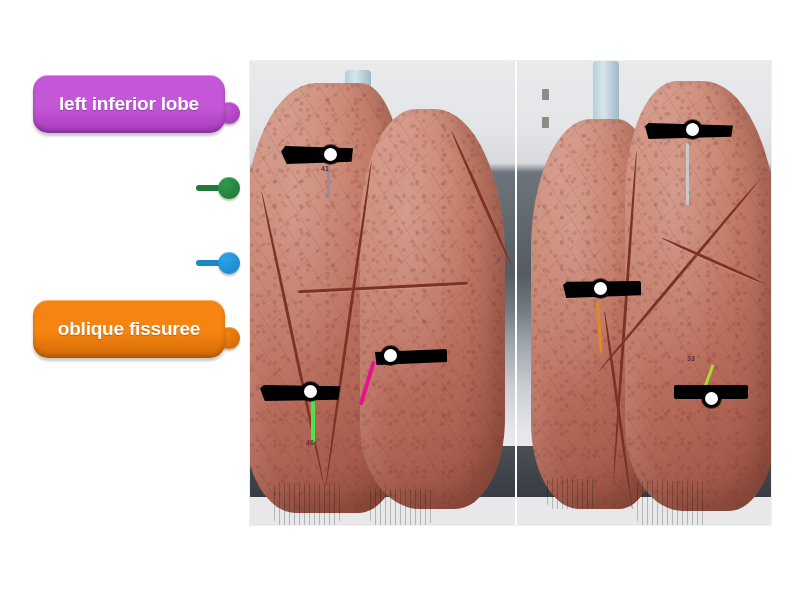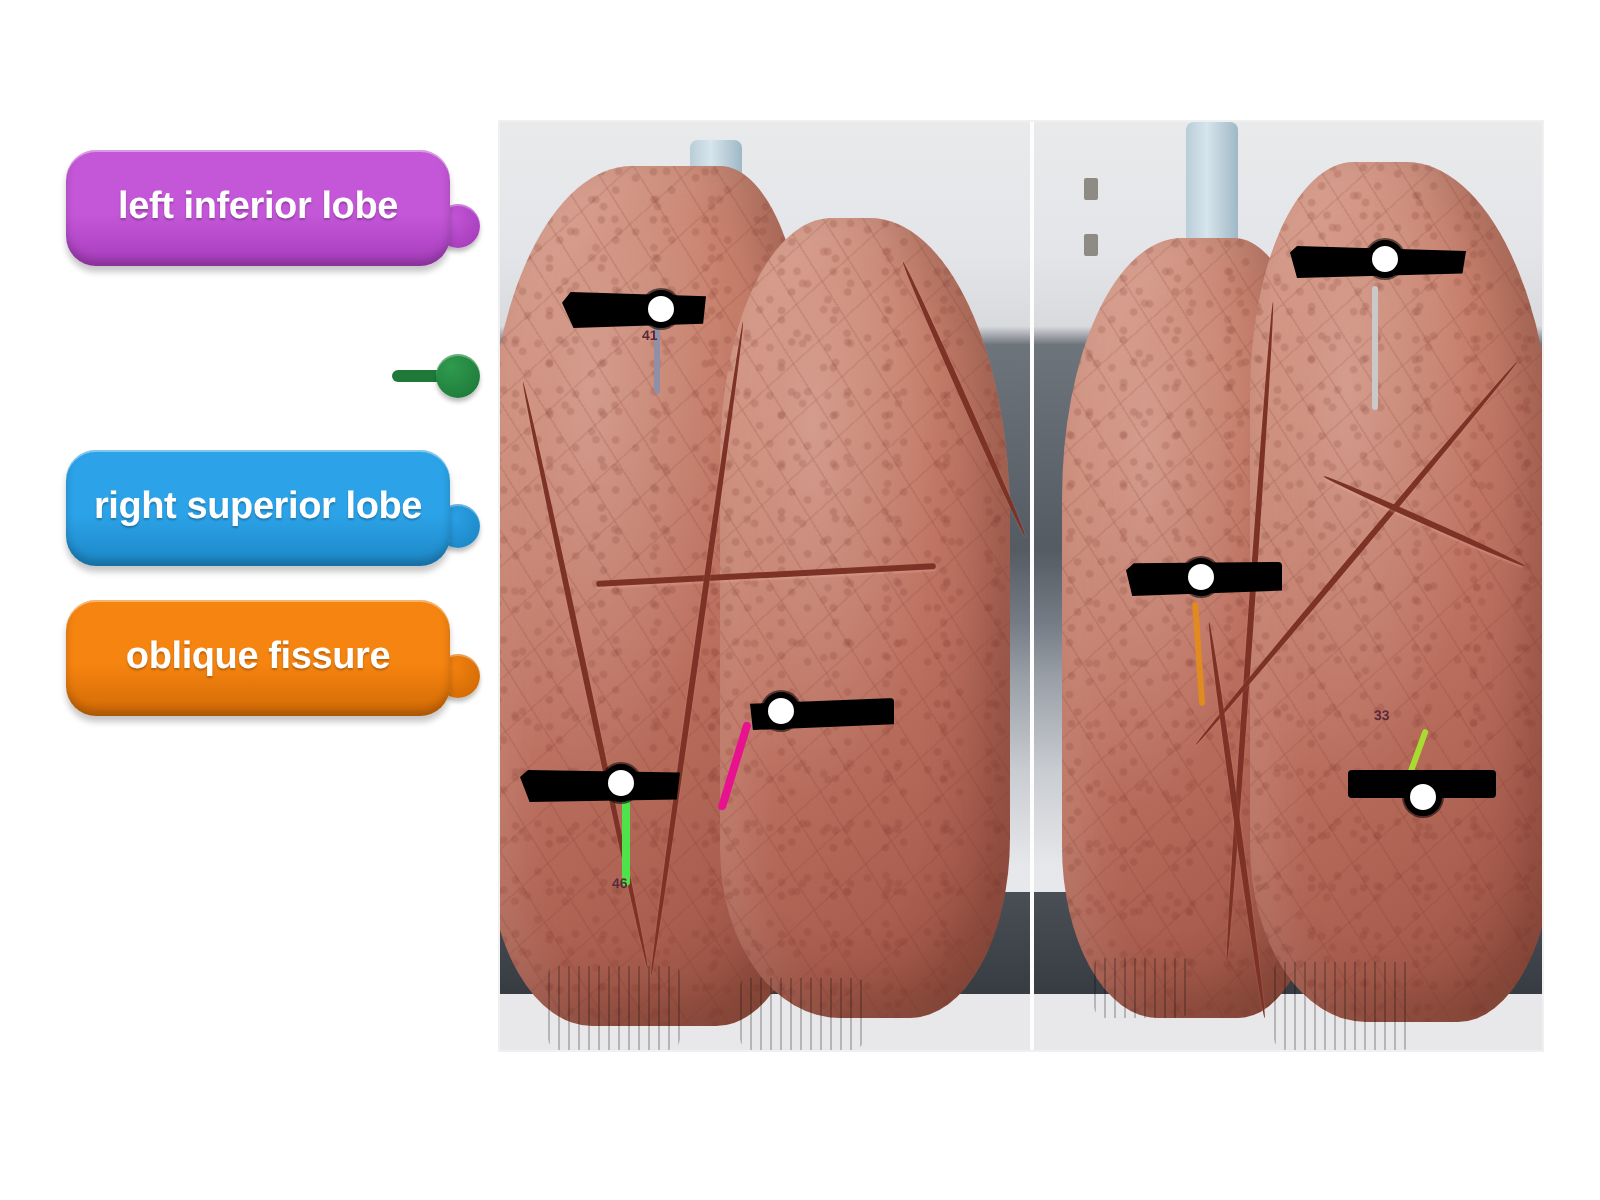--- a/index.html
+++ b/index.html
@@ -255,33 +255,30 @@
 
     <div class="label-row">
       <div class="connector">
         <span class="stem" id="stem1" style="background: rgb(31, 122, 57);"></span>
         <span class="knob" id="knob1" style="background: radial-gradient(circle at 34% 30%, rgb(46, 155, 78) 0%, rgb(31, 122, 57) 85%);"></span>
       </div>
     </div>
 
 
     <div class="label-row">
-      <div class="label-chip" id="chip3" style="background: linear-gradient(rgb(44, 163, 232) 0%, rgb(44, 163, 232) 55%, rgb(28, 135, 198) 100%);">
-        <span class="chip-text">right superior lobe</span>
-      </div>
       <div class="connector">
         <span class="stem" id="stem3" style="background: rgb(28, 135, 198);"></span>
         <span class="knob" id="knob3" style="background: radial-gradient(circle at 34% 30%, rgb(44, 163, 232) 0%, rgb(28, 135, 198) 85%);"></span>
       </div>
     </div>
 
 
     <div class="label-row">
       <div class="label-chip" id="chip5" style="background: linear-gradient(rgb(246, 132, 16) 0%, rgb(246, 132, 16) 55%, rgb(209, 106, 5) 100%);">
-        <span class="chip-text">oblique fissure</span>
+        <span class="chip-text">oblique fissuree</span>
       </div>
       <div class="connector">
         <span class="stem" id="stem5" style="background: rgb(209, 106, 5);"></span>
         <span class="knob" id="knob5" style="background: radial-gradient(circle at 34% 30%, rgb(246, 132, 16) 0%, rgb(209, 106, 5) 85%);"></span>
       </div>
     </div>
 
   </div>
 
   <div id="photo-area">

